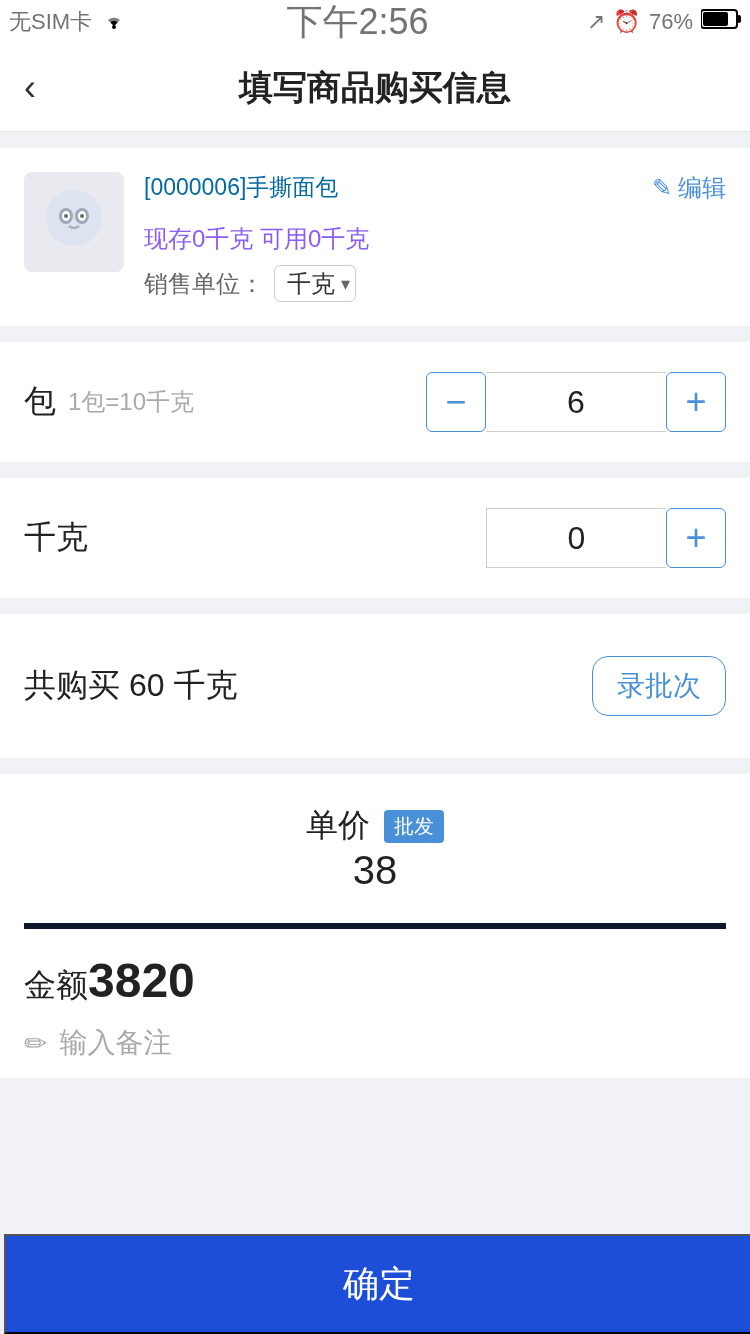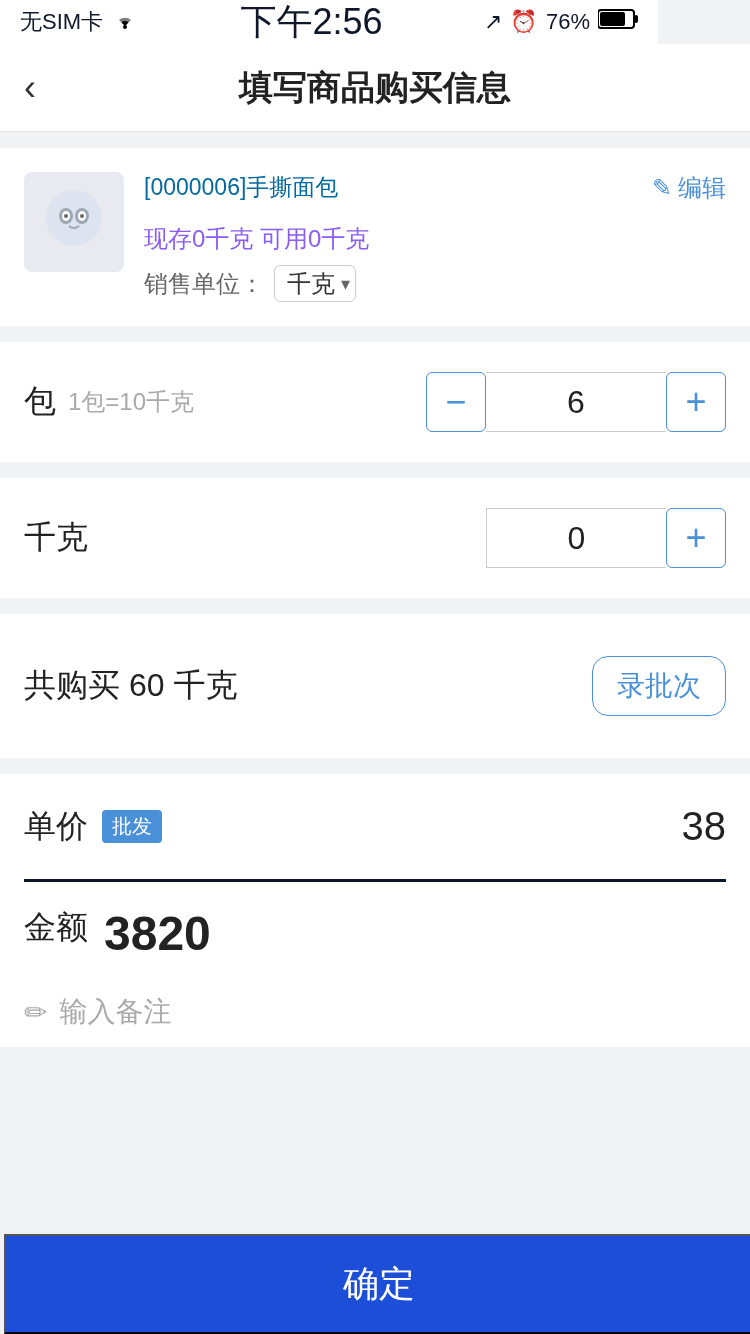--- a/index.html
+++ b/index.html
@@ -7,29 +7,29 @@
     body {
       width: 750px;
       min-height: 1334px;
       font-family: -apple-system, 'PingFang SC', 'Helvetica Neue', Arial, sans-serif;
       background: #f0f2f5;
       position: relative;
     }
 
     
     .status-bar {
-      width: 658px;
+      width: 750px;
       height: 44px;
       background: #fff;
       display: flex;
       align-items: center;
       justify-content: space-between;
-      padding: 0 20px;
+      padding: 0 9px;
       font-size: 24px;
-      color: #0f172a;
+      color: #737373;
     }
     .status-left { display: flex; align-items: center; gap: 8px; font-size: 22px; }
     .status-center { font-size: 36px; font-weight: 500; }
     .status-right { display: flex; align-items: center; gap: 8px; font-size: 22px; }
 
     
     .nav-bar {
       width: 750px;
       height: 88px;
       background: #fff;
@@ -204,22 +204,23 @@
     
     .price-section {
       background: #fff;
       margin-top: 16px;
       padding: 0 24px;
     }
     .price-row {
       display: flex;
       align-items: center;
       padding: 30px 0;
-      border-bottom: 3px solid #0f172a;
-      justify-content: space-between;
+      border-bottom: 6px solid #0f172a;
+      justify-content: flex-end;
+      flex-direction: column;
     }
     .price-left {
       display: flex;
       align-items: center;
       gap: 14px;
     }
     .price-label { font-size: 32px; color: #222; }
     .tag-pifa {
       background: #4a90d9;
       color: #fff;
@@ -233,23 +234,22 @@
       font-size: 22px;
       padding: 3px 12px;
       border-radius: 4px;
       display: flex;
       align-items: center;
       gap: 4px;
     }
     .price-value { font-size: 40px; color: #222; font-weight: 500; }
     .amount-row {
       display: flex;
-      align-items: flex-start;
-      gap: 16px;
-      margin-bottom: 32px;
+      align-items: flex-end;
+      margin-bottom: 16px;
     }
     .amount-label { font-size: 32px; color: #222; }
     .amount-value { font-size: 48px; color: #222; font-weight: 600; }
     .note-row {
       display: flex;
       align-items: center;
       gap: 12px;
       color: #aaa;
       font-size: 28px;
     }

